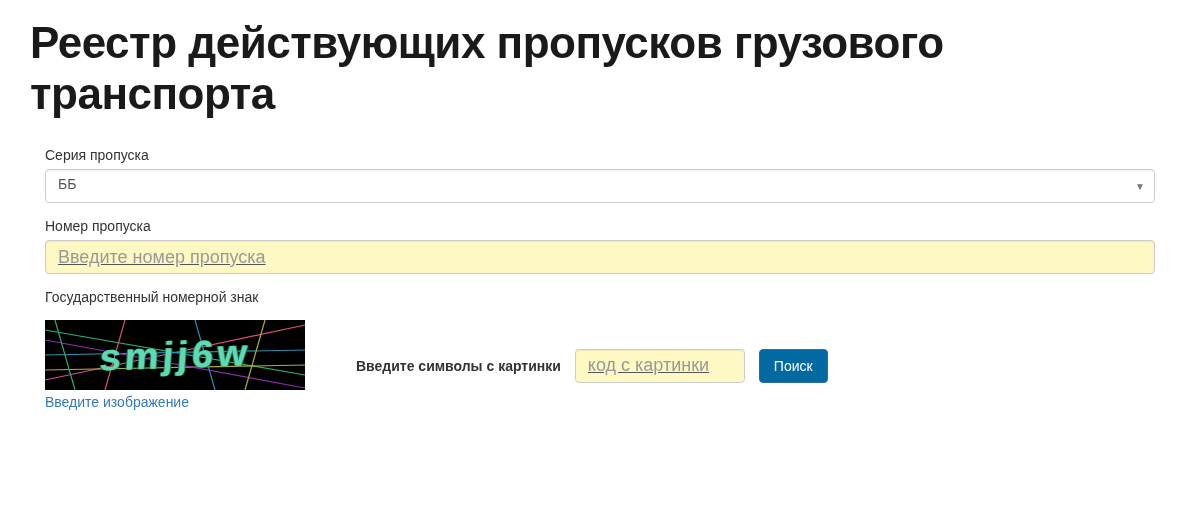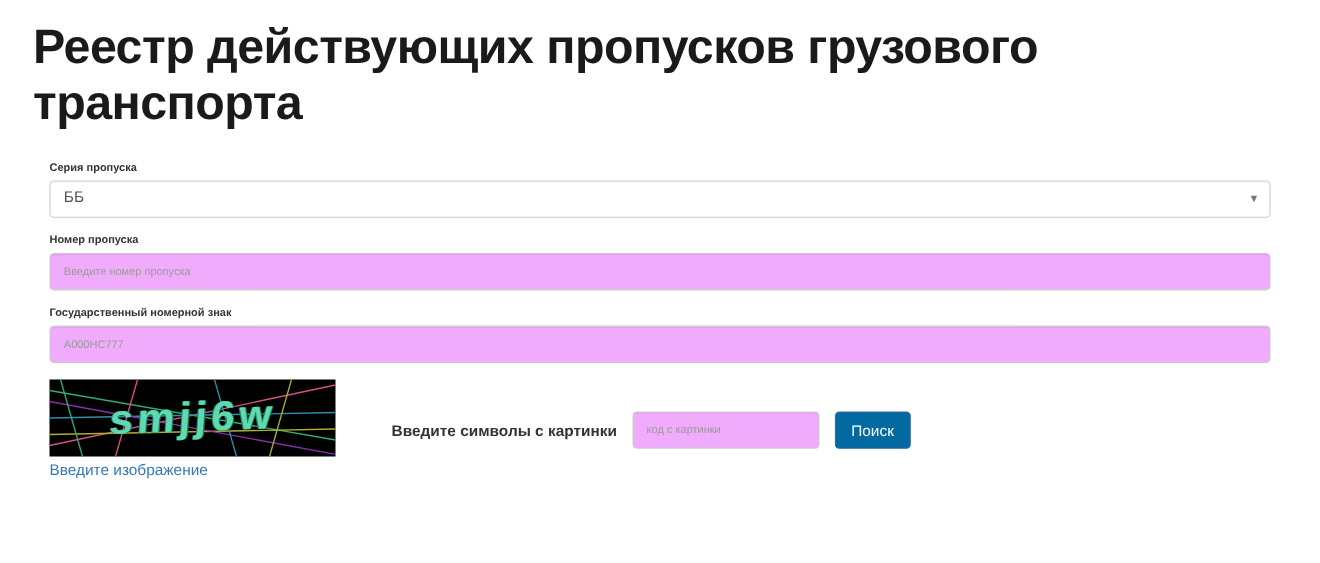--- a/index.html
+++ b/index.html
@@ -19,36 +19,37 @@
       letter-spacing: -0.5px;
     }
     .form-area {
       padding: 0 15px;
     }
     .form-group {
       margin-bottom: 15px;
     }
     .form-label {
       display: block;
-      font-size: 10px;
-      font-weight: 700;
+      font-size: 14px;
+      font-weight: 400;
       color: #333;
       margin-bottom: 6px;
     }
     .form-control {
       width: 100%;
       height: 34px;
       padding: 6px 12px;
-      font-size: 10px;
+      font-size: 18px;
       line-height: 1.42857143;
       color: #555;
-      background-color: #f0abfc;
+      background-color: #fef9c3;
       border: 1px solid #ccc;
       border-radius: 4px;
       box-shadow: inset 0 1px 1px rgba(0,0,0,.075);
+      text-decoration: underline;
     }
     .form-control::placeholder {
       color: #999;
     }
     .select-wrap {
       position: relative;
       width: 100%;
     }
     .select-value {
       width: 100%;
@@ -157,21 +158,20 @@
     </div>
   </div>
 
   <div class="form-group">
     <label class="form-label">Номер пропуска</label>
     <input type="text" class="form-control" placeholder="Введите номер пропуска" style="">
   </div>
 
   <div class="form-group">
     <label class="form-label">Государственный номерной знак</label>
-    <input type="text" class="form-control" placeholder="А000НС777" style="">
   </div>
 
   <div class="captcha-row">
     <div class="captcha-box">
       <div class="captcha-img">
         <svg class="captcha-noise" viewBox="0 0 260 70" preserveAspectRatio="none">
           <line x1="0" y1="10" x2="260" y2="55" stroke="#2fae6f"></line>
           <line x1="0" y1="60" x2="260" y2="5" stroke="#d94f8a"></line>
           <line x1="0" y1="35" x2="260" y2="30" stroke="#2f8fae"></line>
           <line x1="0" y1="50" x2="260" y2="45" stroke="#aeae2f"></line>

